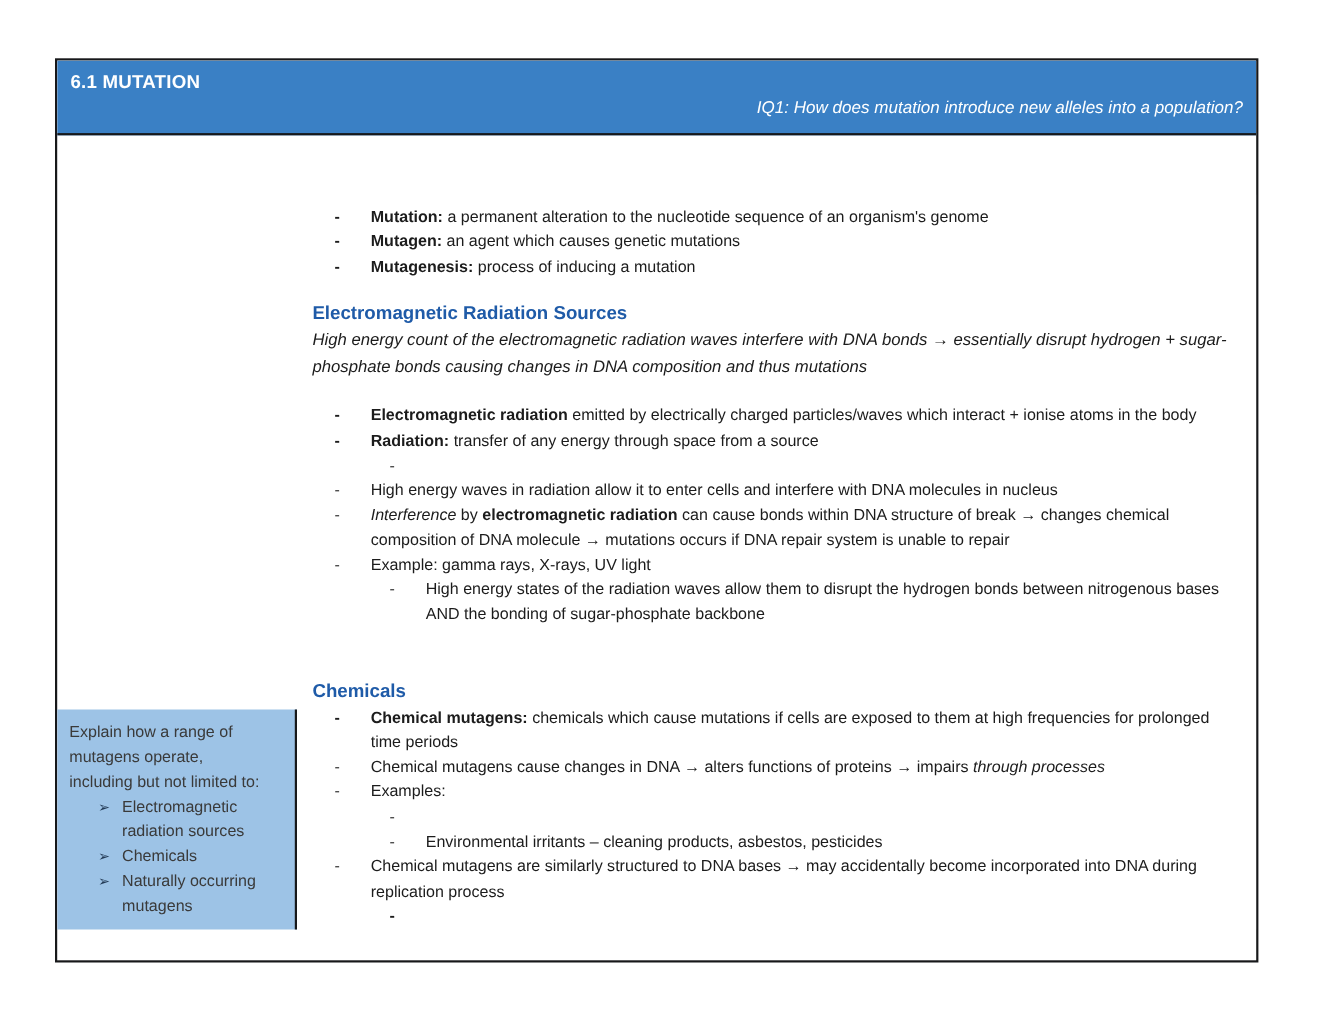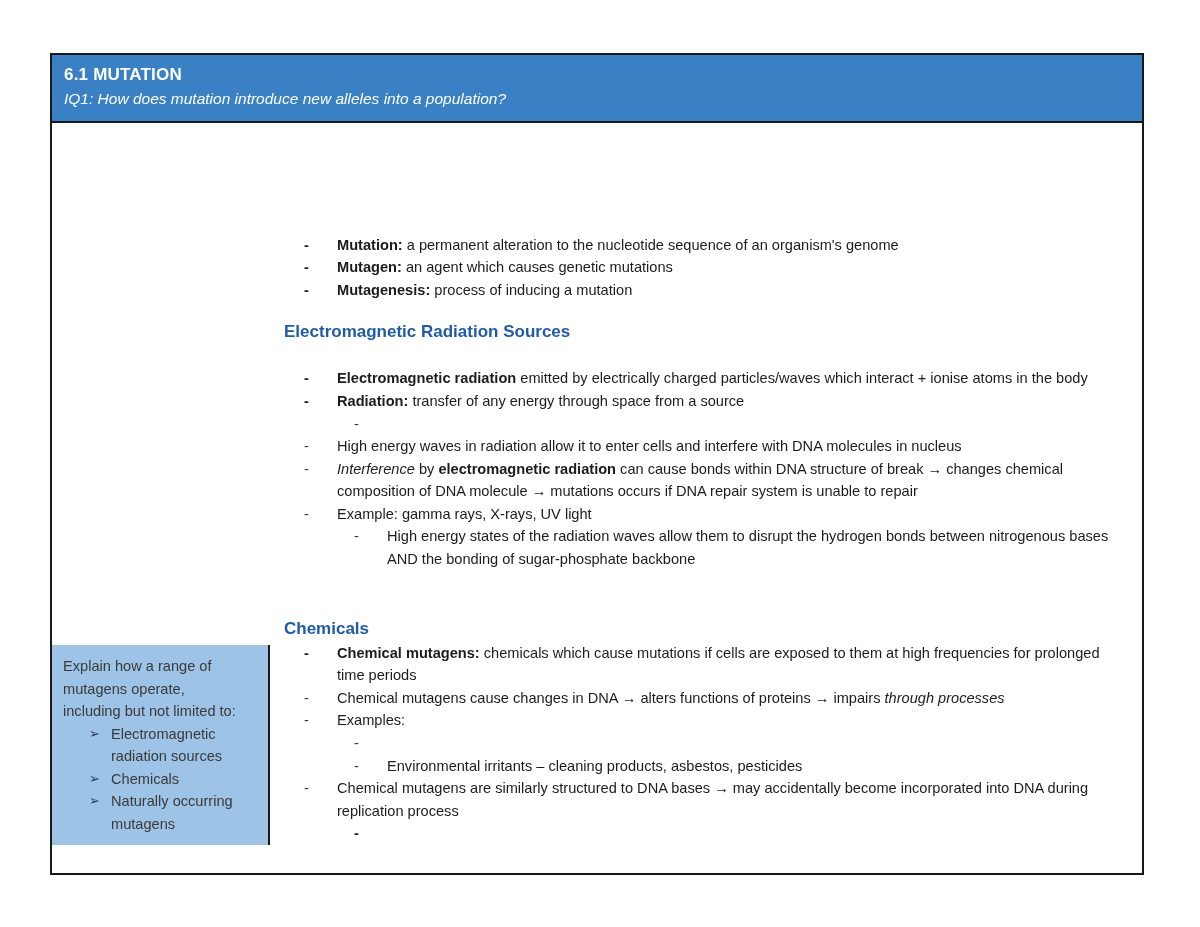--- a/index.html
+++ b/index.html
@@ -51,20 +51,21 @@
     font-weight: bold;
     line-height: 21px;
     letter-spacing: 0.2px;
   }
   .header-subtitle {
     color: #ffffff;
     font-size: 15.5px;
     font-style: italic;
     line-height: 22px;
     margin-top: 3px;
+    text-align: right;
   }
 
   
   .body-row {
     display: flex;
     align-items: flex-end;
     height: 722px;
   }
   .sidebar-col {
     width: 218px;
@@ -208,20 +209,21 @@
             <span class="dash dash-bold">-</span>
             <span class="txt"><span class="bi">Mutagen:</span><span> an agent which causes genetic mutations</span></span>
           </li>
           <li class="c-item lvl1">
             <span class="dash dash-bold">-</span>
             <span class="txt"><span class="bi">Mutagenesis:</span><span> process of inducing a mutation</span></span>
           </li>
         </ul>
 
         <div class="sec-head">Electromagnetic Radiation Sources</div>
+        <div class="lead-para">High energy count of the electromagnetic radiation waves interfere with DNA bonds → essentially disrupt hydrogen + sugar-phosphate bonds causing changes in DNA composition and thus mutations</div>
 
         <div class="spacer-md"></div>
 
         <ul class="c-list">
           <li class="c-item lvl2">
             <span class="dash dash-bold">-</span>
             <span class="txt"><span class="bi">Electromagnetic radiation</span><span> emitted by electrically charged particles/waves which interact + ionise atoms in the body</span></span>
           </li>
           <li class="c-item lvl2">
             <span class="dash dash-bold">-</span>

